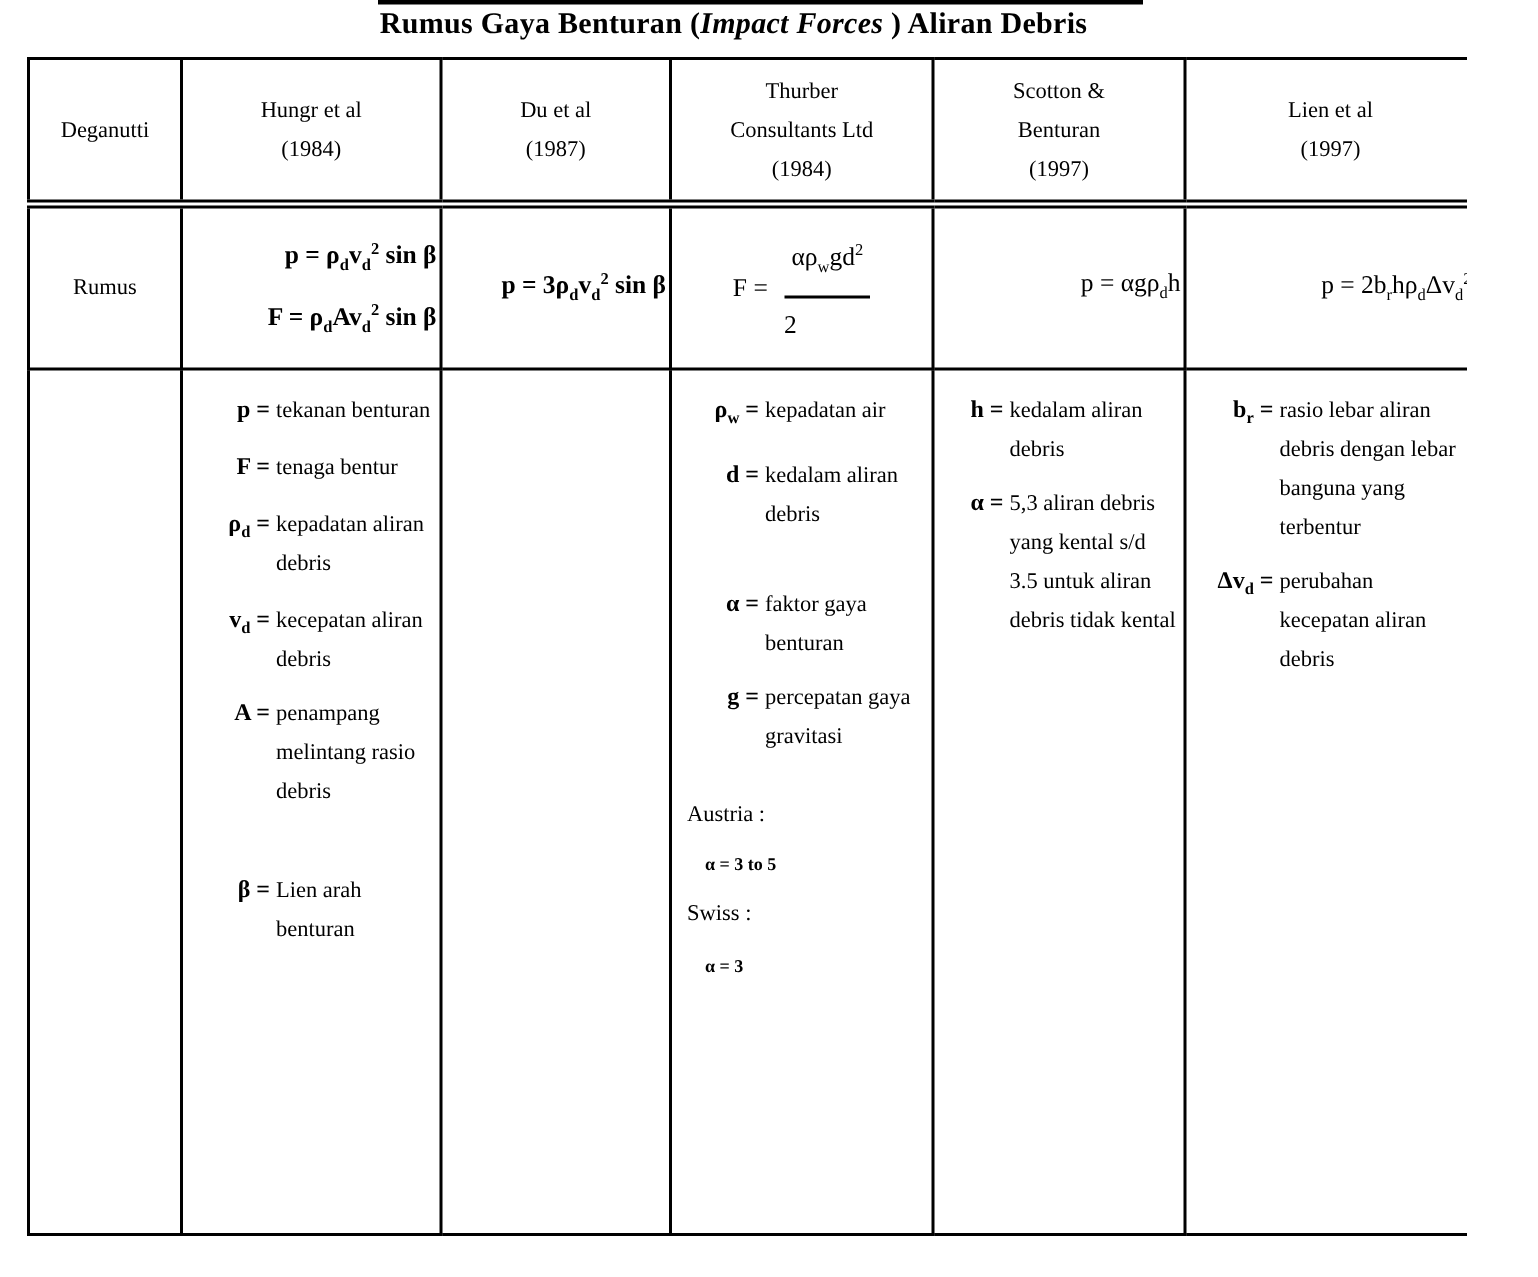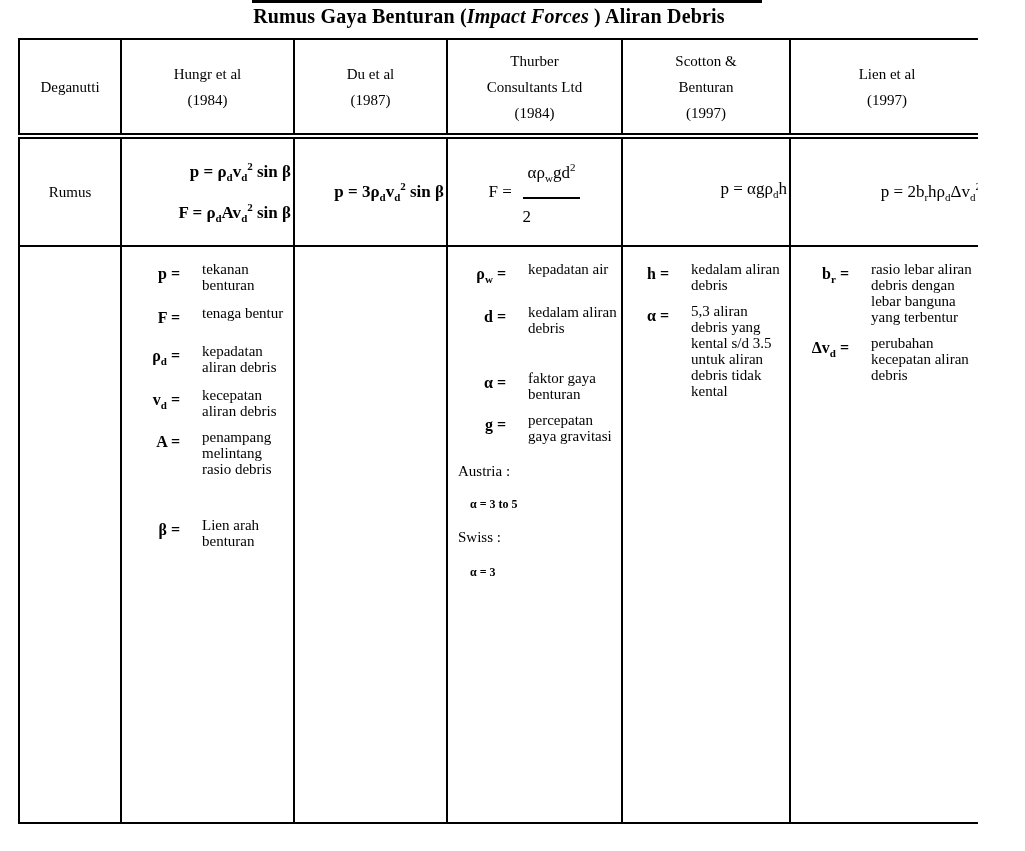--- a/index.html
+++ b/index.html
@@ -78,28 +78,28 @@
   .def { display: flex; align-items: flex-start; }
   .def .sym {
     flex: 0 0 52px;
     text-align: right;
     font-weight: bold;
     font-size: 16px;
     line-height: 26px;
     white-space: nowrap;
   }
   .def .desc {
-    margin-left: 22px;
+    margin-left: 4px;
     font-size: 15px;
-    line-height: 16px;
+    line-height: 26px;
   }
   td.narrow-sym .def .sym { flex-basis: 40px; }
   .g10 { margin-top: 10px; }
   .g12 { margin-top: 12px; }
-  .g16 { margin-top: 16px; }
+  .g16 { margin-top: 28px; }
   .g34 { margin-top: 34px; }
   .g40 { margin-top: 40px; }
   .note-label { font-size: 15px; line-height: 22px; padding-left: 4px; }
   .note-formula { font-size: 12px; font-weight: bold; line-height: 24px; padding-left: 16px; white-space: nowrap; }
 </style>
 </head>
 <body>
 
 <div class="page">
 

